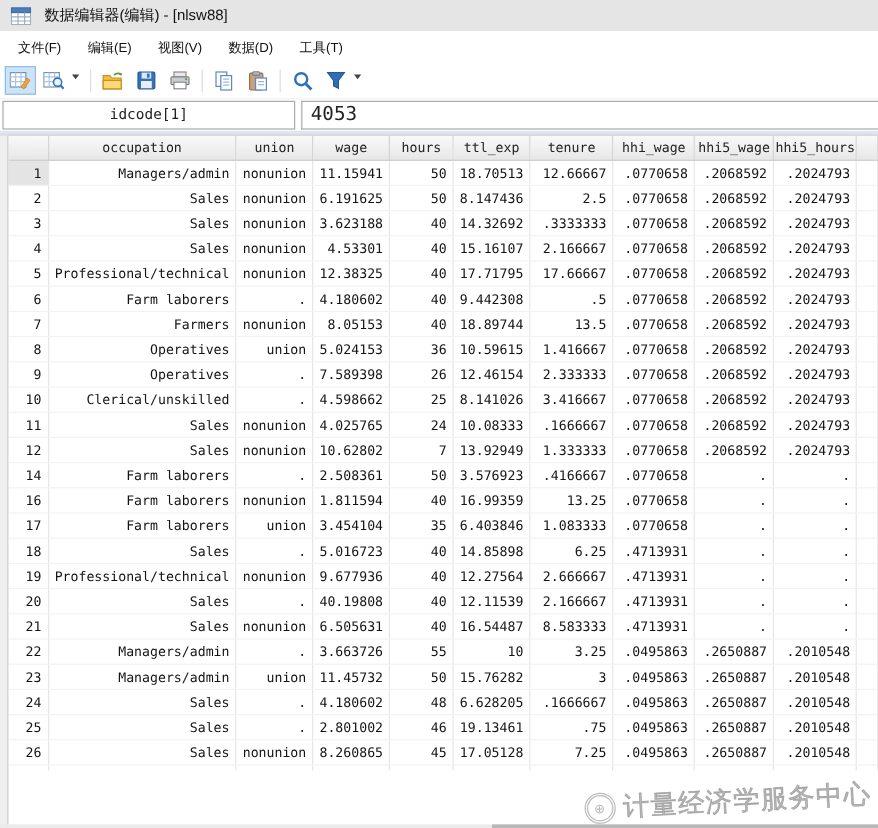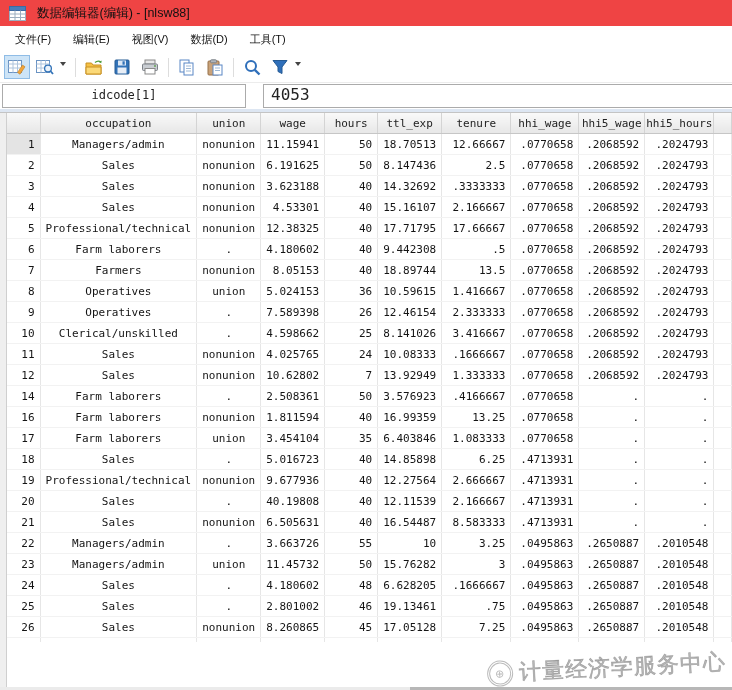--- a/index.html
+++ b/index.html
@@ -1,33 +1,33 @@
 <!DOCTYPE html>
 <html><head>
 <meta charset="utf-8">
 <style>
   html,body{margin:0;padding:0;}
   body{
     width:732px;height:690px;overflow:hidden;background:#ffffff;
     font-family:"Liberation Sans",sans-serif;color:#1a1a1a;position:relative;
   }
   
-  .titlebar{height:26px;display:flex;align-items:center;gap:11px;padding-left:9px;background:#ef4444;}
+  .titlebar{height:26px;display:flex;align-items:center;gap:11px;padding-left:9px;background:#e5e5e5;}
   .titlebar .title{font-size:12.5px;color:#111;}
   
   .menubar{height:26px;display:flex;align-items:center;padding-left:4px;background:#ffffff;}
   .menu-item{font-size:11px;padding:4px 11px;color:#111;cursor:default;}
   
   .toolbar{height:30px;display:flex;align-items:center;padding-left:3px;background:#ffffff;border-bottom:1px solid #ececec;}
   .tb{width:26px;height:24px;border:1px solid transparent;background:transparent;display:flex;align-items:center;justify-content:center;padding:0;margin:0 1px;}
   .tb.active{background:#cde4f7;border-color:#8fbce6;}
   .tb-sep{width:1px;height:19px;background:#dddddd;margin:0 4px;}
   .dd-arrow{width:0;height:0;border-left:3.5px solid transparent;border-right:3.5px solid transparent;border-top:4px solid #444;margin:10px 5px 0 1px;align-self:flex-start;}
   
-  .cellref-row{height:24px;display:flex;gap:17px;padding:1px 0 1px 2px;background:#ffffff;}
+  .cellref-row{height:24px;display:flex;gap:5px;padding:1px 0 1px 2px;background:#ffffff;}
   .cellref-box{width:242px;border:1px solid #ababab;font-family:"DejaVu Sans Mono",monospace;font-size:12px;line-height:20px;text-align:center;background:#fff;color:#222;}
   .cellval-box{flex:1;border:1px solid #ababab;border-right:none;font-family:"DejaVu Sans Mono",monospace;font-size:16px;line-height:20px;padding-left:7px;background:#fff;color:#222;}
   .blue-sep{height:3px;background:#dde6f2;}
   
   .grid-wrap{position:relative;height:582px;background:#ffffff;border-top:1px solid #c4c4c4;}
   .left-strip{position:absolute;left:0;top:0;bottom:0;width:6px;background:#efefef;border-right:1px solid #cfcfcf;}
   table.grid{border-collapse:collapse;table-layout:fixed;margin-left:7px;font-family:"DejaVu Sans Mono",monospace;font-size:11px;}
   table.grid th{
     height:20px;font-weight:normal;color:#222;text-align:center;
     background:linear-gradient(#f9f9f9,#e7e7e7);
@@ -35,21 +35,21 @@
     overflow:hidden;white-space:nowrap;padding:0 1px;
   }
   table.grid td{
     height:20px;padding:0 5px;white-space:nowrap;overflow:hidden;
     border-right:1px solid #e6e6e6;border-bottom:1px solid #f2f2f2;color:#141414;background:#fff;
   }
   td.rownum{background:#f2f2f2;border-right:1px solid #c9c9c9;border-bottom:1px solid #e2e2e2;text-align:right;color:#222;}
   tr.cur td.rownum{background:#e4e4e4;}
   td.lab{color:#00008b;}
   td.num{text-align:right;}
-  td.txt{text-align:center;margin-left:39px;}
+  td.txt{text-align:right;margin-left:39px;}
   tr.partial td{height:4px;border-bottom:none;}
   
   .hscroll{position:absolute;left:0;right:0;bottom:0;height:8px;background:#ebebeb;}
   .hscroll .thumb{position:absolute;top:0;bottom:0;left:56%;right:0;background:#b7b7b7;}
   
   .watermark{
     position:absolute;right:6px;bottom:12px;display:flex;align-items:center;gap:6px;
     color:rgba(140,140,140,0.62);-webkit-text-stroke:0.6px rgba(120,120,120,0.55);
     font-size:22px;letter-spacing:1px;transform:rotate(-3deg);pointer-events:none;white-space:nowrap;
   }

